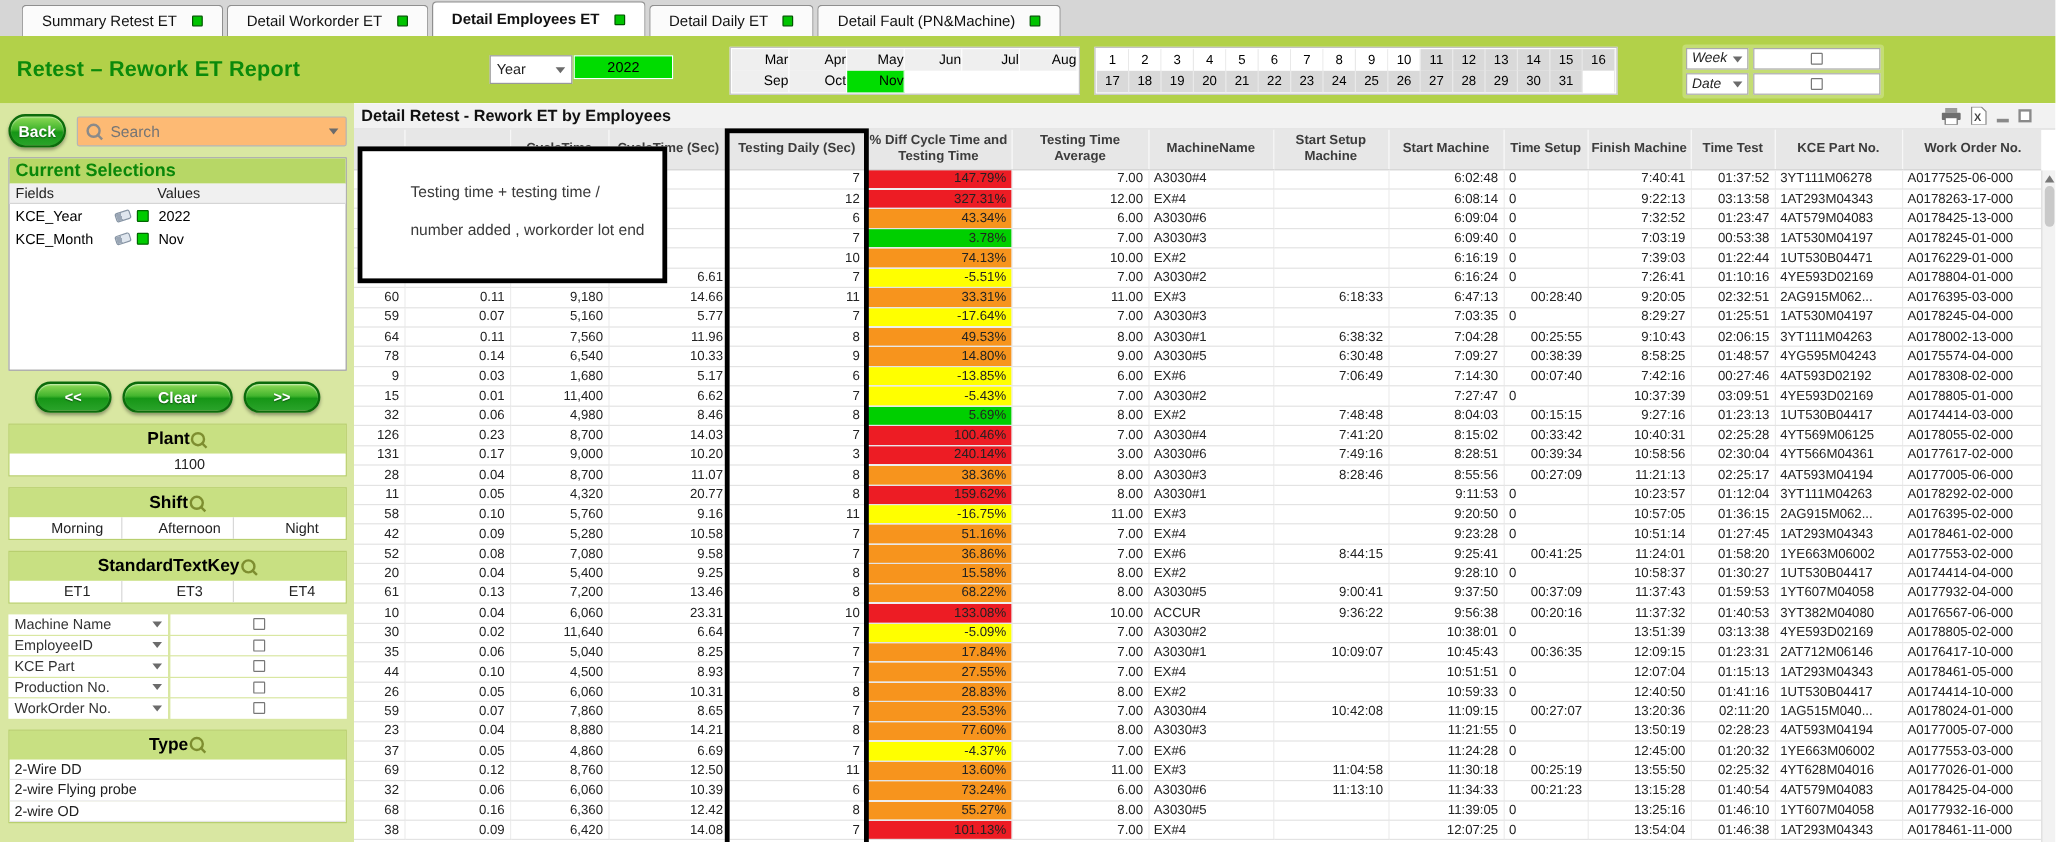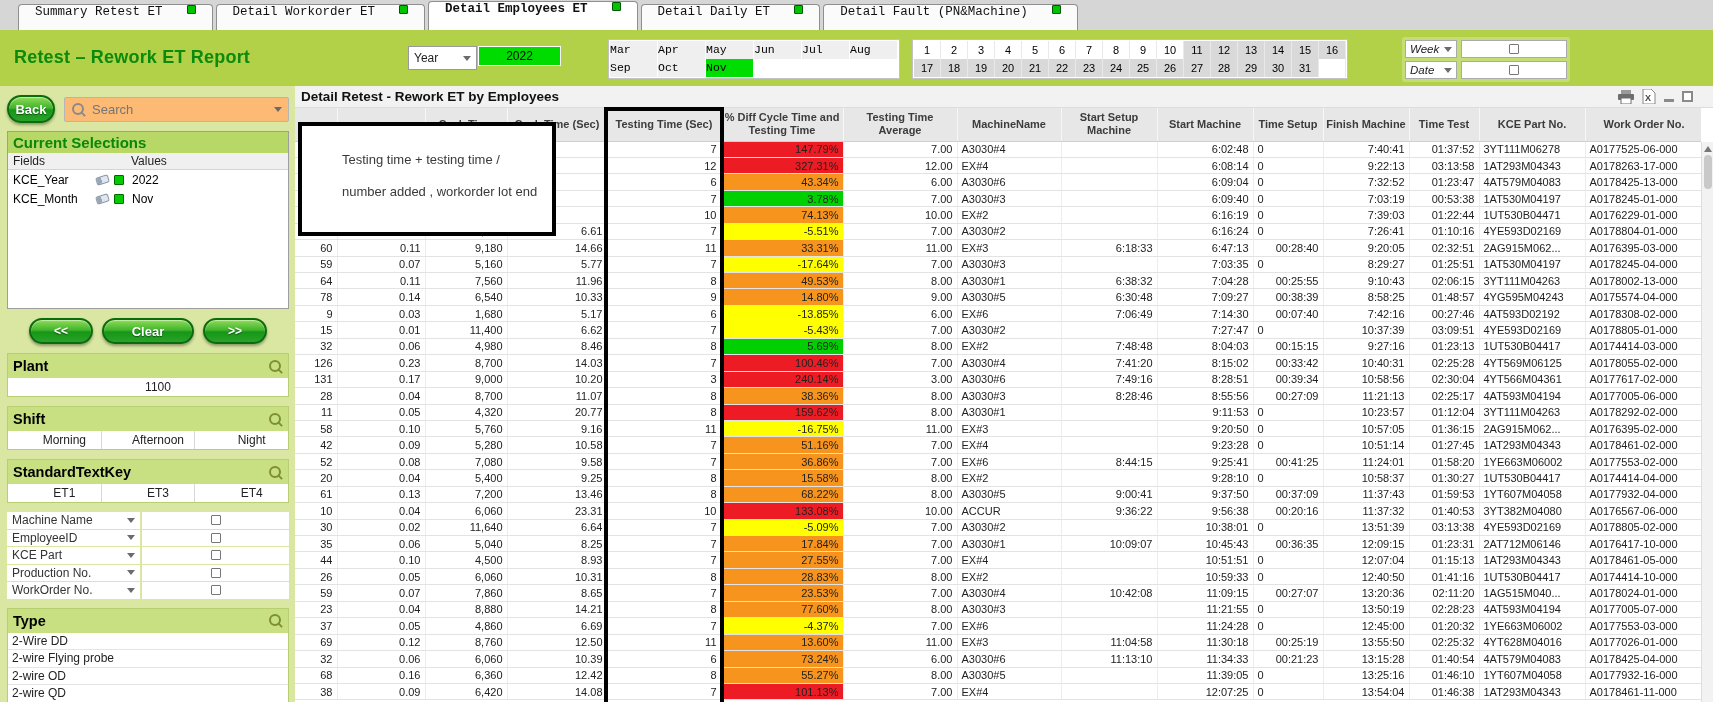--- a/index.html
+++ b/index.html
@@ -3,37 +3,37 @@
 <meta charset="utf-8">
 <style>
   * { box-sizing: border-box; margin: 0; padding: 0; }
   html,body { width:1713px; height:702px; overflow:hidden;
     font-family:"Liberation Sans","DejaVu Sans",sans-serif; background:#fff; }
   .app { position:relative; width:1713px; height:702px; }
 
   
   .tabbar { height:30px; background:#d6d6d6; display:flex; align-items:flex-end; padding-left:18px; }
   .tab { background:#fbfbfb; border:1px solid #8f8f8f; border-bottom:none; border-radius:4px 4px 0 0;
-    height:26px; display:flex; gap:24px; padding:0 16px; font-size:12.5px; color:#111;
-    margin-right:3px; cursor:default;font-family:Liberation Mono, monospace; }
+    height:26px; display:flex; align-items:center; gap:12px; padding:0 16px; font-size:12.5px; color:#111;
+    margin-right:3px; cursor:default; }
   .tab.active { font-weight:bold; background:#fff; height:29px; }
   .tab-ind { width:9px; height:9px; background:#00c400; border:1px solid #005500; border-radius:1px; flex:none; }
 
   
   .topband { position:relative; height:56px; background:#b2d149; }
   .title { position:absolute; left:14px; top:17px; color:#0b8a0b; font-weight:bold; font-size:18px; letter-spacing:0.2px; }
   .year-combo { position:absolute; left:408px; top:16px; width:69px; height:24px; background:#fff; border:1px solid #999;
     display:flex; align-items:center; justify-content:space-between; padding:0 5px; font-size:12px; color:#222;text-align:right; }
   .year-value { position:absolute; left:478px; top:16px; width:83px; height:20px; background:#00dc00; border:1px solid #fff;
     text-align:center; line-height:18px; font-size:12px; color:#000; }
   .dd-arrow { width:0; height:0; border-left:4px solid transparent; border-right:4px solid transparent; border-top:5px solid #6b6b6b; }
   .month-grid { position:absolute; left:608px; top:9px; background:#fff; border:1px solid #c2c2c2; padding:1px; }
   .m-row { display:flex; }
-  .m-cell { width:48px; height:18px; font-size:11.5px; color:#000; text-align:left; line-height:18px;
-    background:#efefef; border-right:1px solid #fff;font-family:Liberation Mono, monospace; }
+  .m-cell { width:48px; height:18px; font-size:11.5px; color:#000; text-align:right; line-height:18px;
+    background:#efefef; border-right:1px solid #fff; }
   .m-cell.sel { background:#00dd00; }
   .m-cell.empty { background:#fff; }
   .day-grid { position:absolute; left:912px; top:9px; background:#fff; border:1px solid #c2c2c2; padding:1px; }
   .d-cell { width:27px; height:18px; font-size:11px; color:#000; text-align:center; line-height:18px;
     background:#d9d9d9; border-right:1px solid #e9e9e9; }
   .d-cell.possible { background:#fff; }
   .d-cell.empty { background:#fff; }
   .weekdate { position:absolute; left:1402px; top:7px; width:168px; background:#c4dd74; border-radius:3px; padding:3px; }
   .wd-row { display:flex; gap:4px; margin-bottom:3px;font-style:italic; }
   .wd-row:last-child { margin-bottom:0; }
@@ -71,21 +71,21 @@
   .cs-field { width:83px; }
   .eraser { width:13px; height:8px; background:linear-gradient(90deg,#9aa6b5 40%,#dfe6ee 40%); border:1px solid #8795a5;
     border-radius:2px; transform:rotate(-18deg); margin-right:5px; flex:none; }
   .greensq { width:10px; height:10px; background:#00cc00; border:1px solid #006600; border-radius:1px; margin-right:8px; flex:none; }
 
   .nav-btns { display:flex; justify-content:space-between; padding:0 22px; margin-top:9px; }
   .nav-sm { width:64px; height:26px; font-size:12px; }
   .nav-clear { width:92px; height:26px; }
 
   .panel { margin-top:9px; border:1px solid #b8cf6f; }
-  .panel-head { background:#c8e082; display:flex; align-items:center; justify-content:space-between; padding:2px 5px; height:24px; }
+  .panel-head { background:#c8e082; display:flex; align-items:center; justify-content:center; padding:2px 5px; height:24px; }
   .panel-title { font-weight:bold; font-size:14.5px; color:#000; }
   .lb-row { display:flex; background:#fff; }
   .lb-cell { flex:1; height:18px; font-size:12px; color:#222; text-align:center; line-height:18px; border-right:1px solid #d8d8d8;margin-left:20px; }
   .lb-cell:last-child { border-right:none; }
 
   .fieldsel { margin-top:9px; }
   .fs-row { display:flex; gap:2px; margin-bottom:1px; }
   .fs-label { width:133px; height:16.5px; background:#fff; font-size:12px; color:#333;
     display:flex; align-items:center; justify-content:space-between; padding:0 5px; }
   .fs-box { flex:1; height:16.5px; background:#fff; display:flex; align-items:center; justify-content:center; }
@@ -359,21 +359,20 @@
 
       <div class="panel type-panel">
         <div class="panel-head">
           <span class="panel-title">Type</span>
           <span class="mag olive"></span>
         </div>
         <div id="typeRows">
             <div class="type-item">2-Wire DD</div>
             <div class="type-item">2-wire Flying probe</div>
             <div class="type-item">2-wire OD</div>
-            <div class="type-item">2-wire QD</div>
           </div>
       </div>
     </div>
 
     <div class="main">
       <div class="caption">
         <span class="caption-title">Detail Retest - Rework ET by Employees</span>
         <span class="cap-icons">
           <svg width="16" height="14" viewBox="0 0 16 14">
             <rect x="3" y="0" width="10" height="4" fill="#9a9a9a"></rect>
@@ -407,21 +406,21 @@
               <col style="width: 70px;">
               <col style="width: 106px;">
               <col style="width: 118px;">
             </colgroup>
             <thead>
               <tr>
                 <th></th>
                 <th></th>
                 <th>CycleTime</th>
                 <th>CycleTime (Sec)</th>
-                <th>Testing Time (Sec)</th>
+                <th>Testing Daily (Sec)</th>
                 <th>% Diff Cycle Time and Testing Time</th>
                 <th>Testing Time Average</th>
                 <th>MachineName</th>
                 <th>Start Setup Machine</th>
                 <th>Start Machine</th>
                 <th>Time Setup</th>
                 <th>Finish Machine</th>
                 <th>Time Test</th>
                 <th>KCE Part No.</th>
                 <th>Work Order No.</th>

